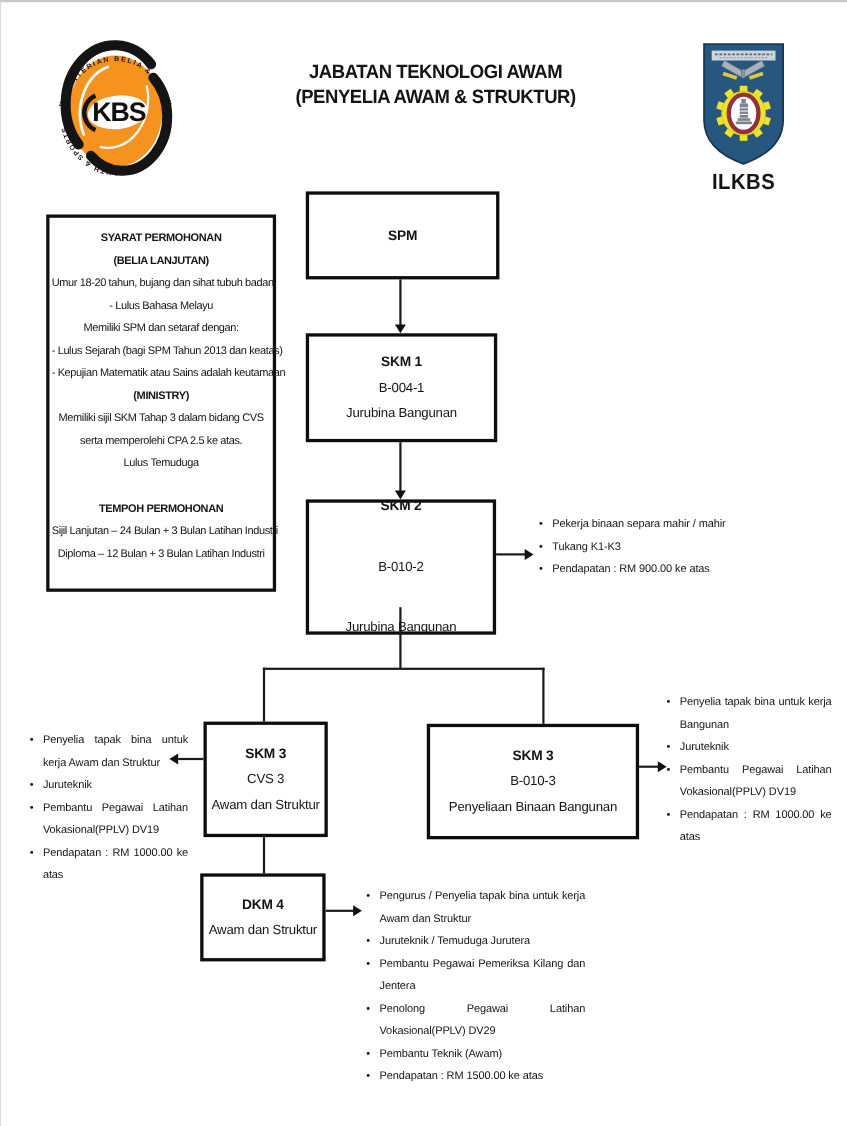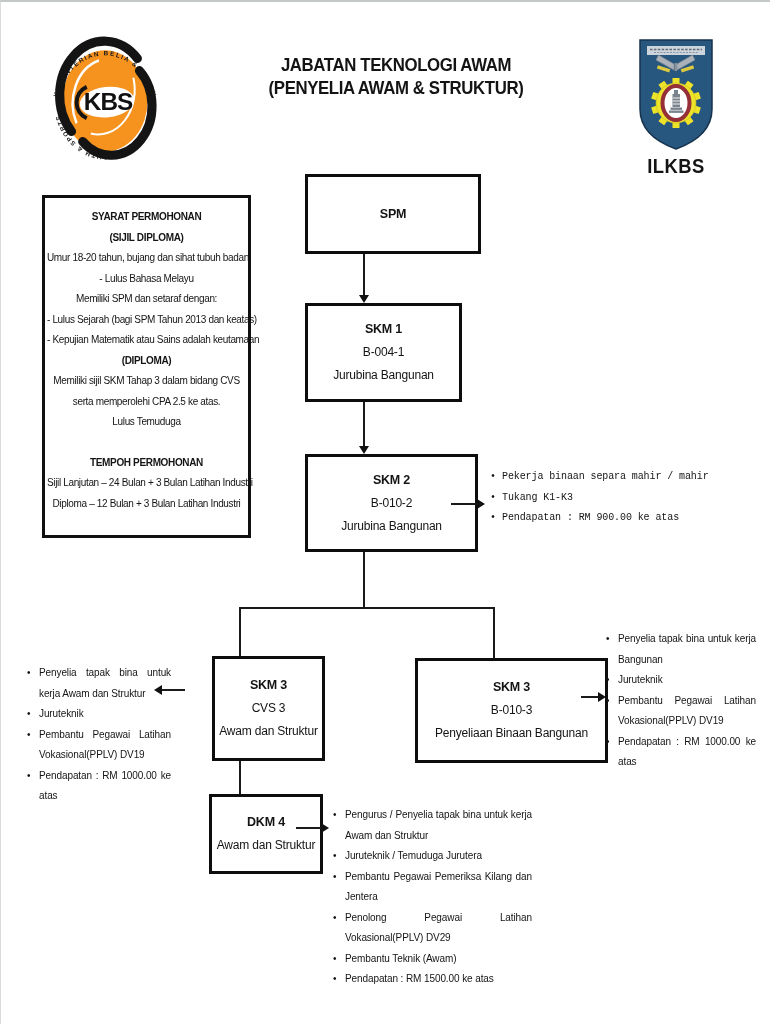--- a/index.html
+++ b/index.html
@@ -28,27 +28,27 @@
     padding:9px 2px 3px 2px;text-align:center;
     font-size:10px;line-height:20.5px;letter-spacing:-0.35px;
   }
   .reqbox .b{font-weight:700;}
   .reqbox .nw{white-space:nowrap;}
   .reqbox .gap{height:20px;}
   
   .fbox{
     position:absolute;border:3px solid #0d0d0d;box-sizing:border-box;background:#fff;
     display:flex;flex-direction:column;justify-content:center;align-items:center;
-    text-align:center;letter-spacing:-0.2px;margin-left:27px;
+    text-align:center;letter-spacing:-0.2px;
   }
   .fbox .t{font-weight:700;font-size:12.5px;line-height:23px;}
   .fbox .s{font-size:12px;line-height:23px;}
   .box-spm{left:277px;top:172px;width:176px;height:80px;}
-  .box-skm1{left:277px;top:301px;width:157px;height:99px;}
-  .box-skm2{left:277px;top:452px;width:173px;height:98px;}
+  .box-skm1{left:277px;top:301px;width:174px;height:99px;}
+  .box-skm2{left:277px;top:452px;width:173px;height:123px;gap:32px;}
   .box-skm3l{left:184px;top:654px;width:113px;height:105px;}
   .box-skm3r{left:387px;top:656px;width:193px;height:105px;}
   .box-dkm4{left:181px;top:792px;width:114px;height:80px;}
   
   .vline{position:absolute;width:2px;background:#1a1a1a;}
   .hline{position:absolute;height:2px;background:#1a1a1a;}
   .arrow-down{position:absolute;width:0;height:0;
     border-left:5px solid transparent;border-right:5px solid transparent;
     border-top:8px solid #111;}
   .arrow-right{position:absolute;width:0;height:0;
@@ -56,21 +56,21 @@
     border-left:8px solid #111;}
   .arrow-left{position:absolute;width:0;height:0;
     border-top:5px solid transparent;border-bottom:5px solid transparent;
     border-right:8px solid #111;}
   
   .blist{position:absolute;font-size:10px;line-height:20.5px;letter-spacing:-0.1px;}
   .bullet{position:relative;padding-left:13px;text-align:justify;}
   .bullet .dot{position:absolute;left:1px;top:0;}
   .bullet .dot::before{content:"\2022";font-size:10px;}
   .blist.nowrap .bullet{text-align:left;white-space:nowrap;}
-  .list-skm2{left:488px;top:465px;width:245px;font-family:Liberation Mono, monospace;}
+  .list-skm2{left:488px;top:465px;width:245px;}
   .list-skm3l{left:25px;top:661px;width:145px;}
   .list-skm3r{left:604px;top:627px;width:151px;}
   .list-dkm4{left:331px;top:782px;width:200px;margin-top:21px;}
 </style>
 </head>
 <body>
 
 <div class="stage">
 
   <svg class="kbs-logo" viewBox="0 0 136 150">
@@ -130,27 +130,27 @@
       <line x1="39" y1="66" x2="46" y2="66" stroke="#ffffff" stroke-width="0.9"></line>
       <line x1="39" y1="69" x2="46" y2="69" stroke="#ffffff" stroke-width="0.9"></line>
       <rect x="36.5" y="72.5" width="11.5" height="2.4" fill="#7b848e"></rect>
       <rect x="35" y="75.5" width="14.5" height="2.4" fill="#7b848e"></rect>
     </g>
   </svg>
   <div class="ilkbs-label">ILKBS</div>
 
   <div class="reqbox">
     <div class="b nw">SYARAT PERMOHONAN</div>
-    <div class="b nw">(SIJIL DIPLOMA)</div>
+    <div class="b nw">(BELIA LANJUTAN)</div>
     <div class="nw">Umur 18-20 tahun, bujang dan sihat tubuh badan</div>
     <div class="nw">- Lulus Bahasa Melayu</div>
     <div class="nw">Memiliki SPM dan setaraf dengan:</div>
     <div class="nw">- Lulus Sejarah (bagi SPM Tahun 2013 dan keatas)</div>
     <div class="nw">- Kepujian Matematik atau Sains adalah keutamaan</div>
-    <div class="b nw">(DIPLOMA)</div>
+    <div class="b nw">(MINISTRY)</div>
     <div>Memiliki sijil SKM Tahap 3 dalam bidang CVS serta memperolehi CPA 2.5 ke atas.</div>
     <div class="nw">Lulus Temuduga</div>
     <div class="gap"></div>
     <div class="b nw">TEMPOH PERMOHONAN</div>
     <div class="nw">Sijil Lanjutan – 24 Bulan + 3 Bulan Latihan Industri</div>
     <div class="nw">Diploma – 12 Bulan + 3 Bulan Latihan Industri</div>
   </div>
 
   <div class="fbox box-spm">
     <div class="t">SPM</div>

